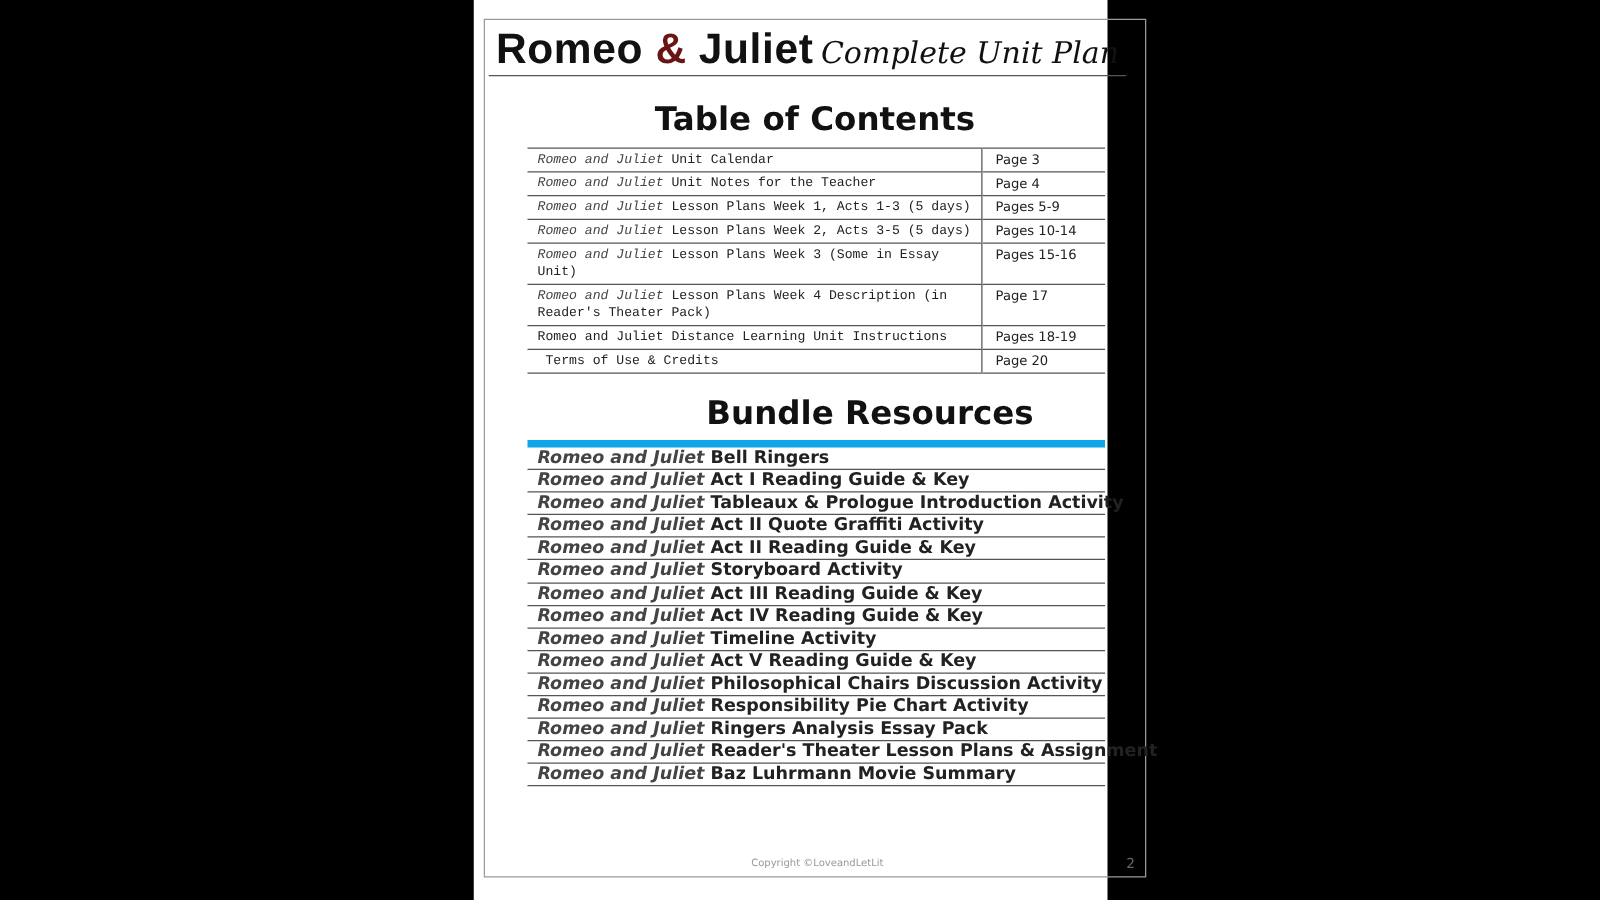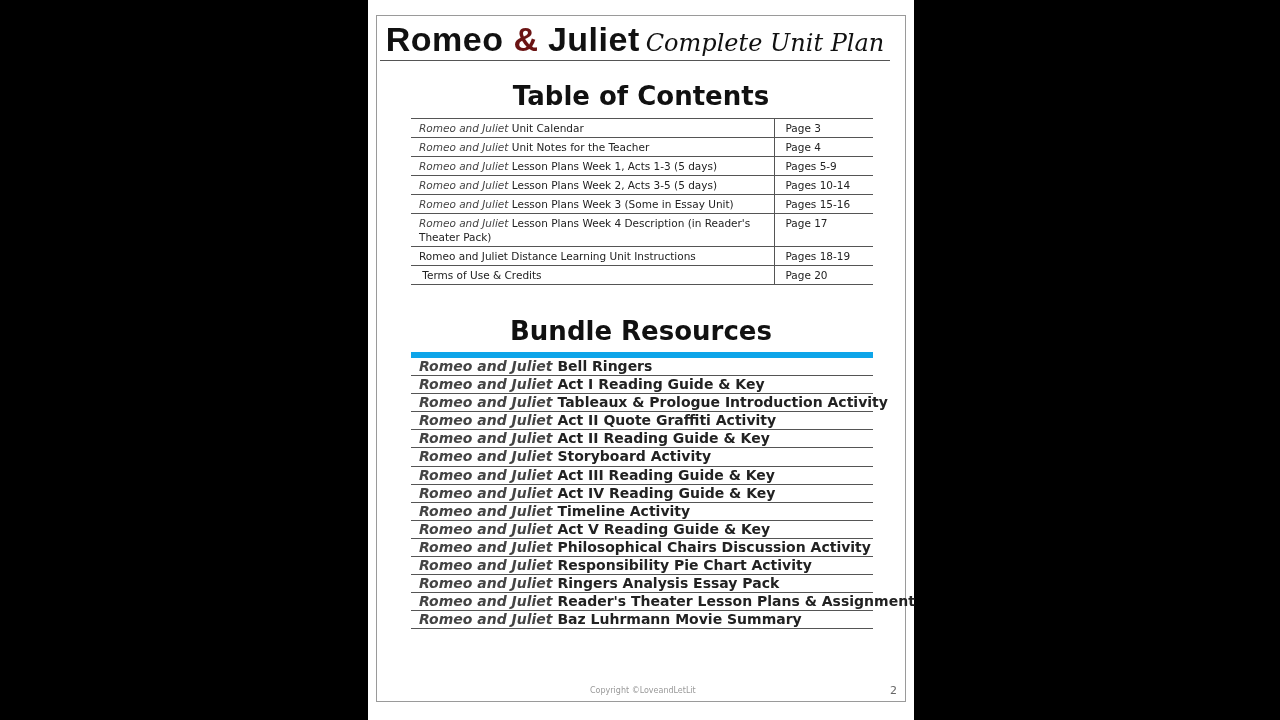--- a/index.html
+++ b/index.html
@@ -5,23 +5,23 @@
     html, body {
       margin: 0;
       padding: 0;
       width: 1280px;
       height: 720px;
       background: #000000;
       overflow: hidden;
     }
     .page {
       position: absolute;
-      left: 368px;
+      left: 379px;
       top: 0;
-      width: 546px;
+      width: 507px;
       height: 720px;
       background: #ffffff;
     }
     .frame {
       position: absolute;
       left: 8px;
       top: 15px;
       width: 530px;
       height: 687px;
       border: 1px solid #9a9a9a;
@@ -85,20 +85,21 @@
       vertical-align: top;
       line-height: 14px;
     }
     .toc-table td.pg {
       border-left: 1px solid #555;
       width: 80px;
       padding-left: 10px;
     }
     .toc-table td.desc {
       width: 350px;
+      font-family: Liberation Mono, monospace;
     }
     .it {
       font-style: italic;
       color: #444;
     }
     .bundle-list {
       position: absolute;
       left: 43px;
       top: 352px;
       width: 462px;
@@ -174,21 +175,21 @@
           <td class="desc"><span class="it"></span><span style="white-space: pre-wrap; margin-top: 20px;">Romeo and Juliet Distance Learning Unit Instructions</span></td>
           <td class="pg">Pages 18-19</td>
         </tr>
         <tr>
           <td class="desc"><span class="it"></span><span style="white-space: pre-wrap; margin-top: 16px;"> Terms of Use &amp; Credits</span></td>
           <td class="pg">Page 20</td>
         </tr>
       </tbody>
   </table>
 
-  <div class="section-title" style="top:316px;">Bundle Resources</div>
+  <div class="section-title" style="top:316px;padding-left:44px;">Bundle Resources</div>
 
   <div class="bundle-list" id="bundle-list">
       <div class="bundle-item"><span class="it">Romeo and Juliet</span><span style="white-space: pre;"> Bell Ringers</span></div>
       <div class="bundle-item"><span class="it">Romeo and Juliet</span><span style="white-space: pre;"> Act I Reading Guide &amp; Key</span></div>
       <div class="bundle-item"><span class="it">Romeo and Juliet</span><span style="white-space: pre;"> Tableaux &amp; Prologue Introduction Activity</span></div>
       <div class="bundle-item"><span class="it">Romeo and Juliet</span><span style="white-space: pre;"> Act II Quote Graffiti Activity</span></div>
       <div class="bundle-item"><span class="it">Romeo and Juliet</span><span style="white-space: pre;"> Act II Reading Guide &amp; Key</span></div>
       <div class="bundle-item"><span class="it">Romeo and Juliet</span><span style="white-space: pre;"> Storyboard Activity</span></div>
       <div class="bundle-item"><span class="it">Romeo and Juliet</span><span style="white-space: pre;"> Act III Reading Guide &amp; Key</span></div>
       <div class="bundle-item"><span class="it">Romeo and Juliet</span><span style="white-space: pre;"> Act IV Reading Guide &amp; Key</span></div>

